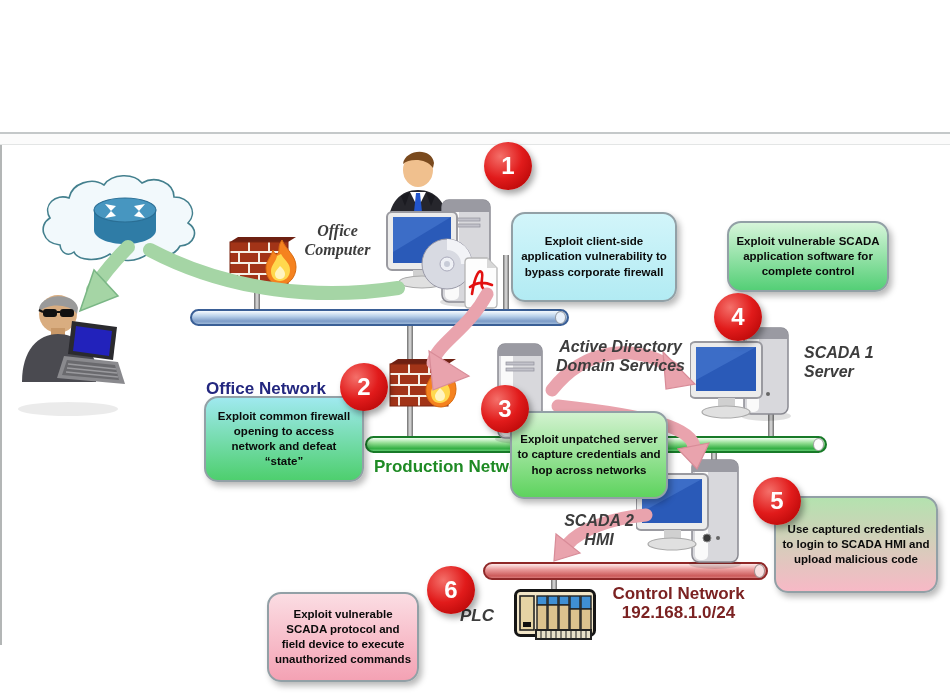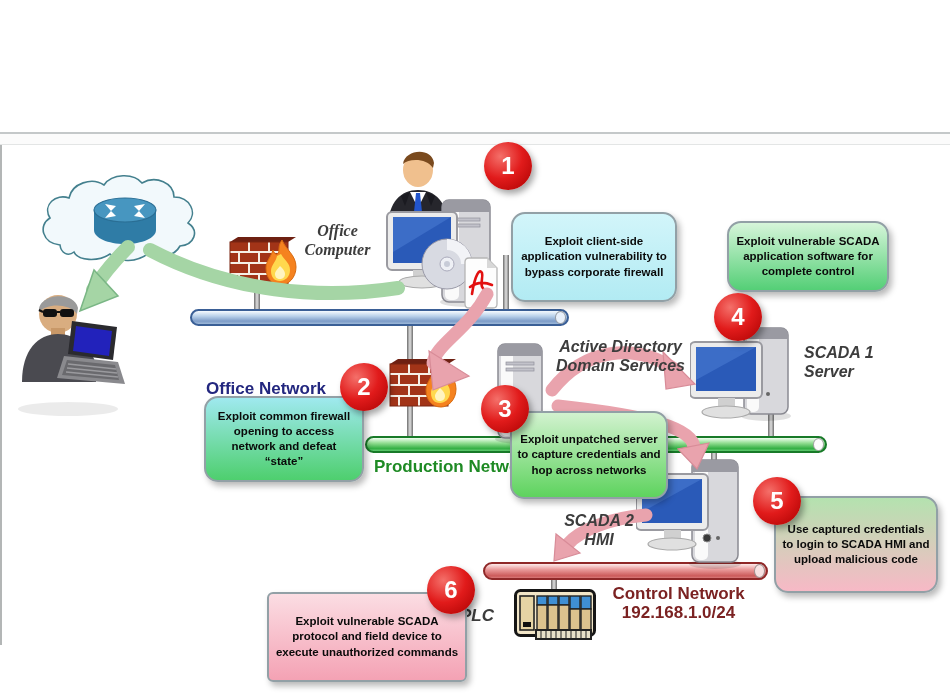--- a/index.html
+++ b/index.html
@@ -35,21 +35,21 @@
   
   .callout{position:absolute;border:2px solid #92a0a6;border-radius:14px;padding:6px 5px;
            font-weight:bold;font-size:11.5px;line-height:1.32;text-align:center;color:#0a0a0a;
            box-shadow:3px 4px 6px rgba(0,0,0,.28);display:flex;align-items:center;
            justify-content:center;box-sizing:border-box;}
   .c1{left:511px;top:172px;width:166px;height:90px;background:linear-gradient(#d2f5fa,#b2ebf3);margin-top:40px;}
   .c2{left:204px;top:396px;width:160px;height:86px;background:linear-gradient(#9fe9ef,#4ecf6e);}
   .c3{left:510px;top:411px;width:158px;height:88px;background:linear-gradient(#d2f2cf,#5ed35e);}
   .c4{left:727px;top:221px;width:162px;height:71px;background:linear-gradient(#d6f5da,#54cf76);}
   .c5{left:774px;top:496px;width:164px;height:97px;background:linear-gradient(#b4e2af,#f7b9c6);}
-  .c6{left:267px;top:592px;width:200px;height:90px;background:linear-gradient(#fbdde3,#f4a2b4);border-radius:6px;}
+  .c6{left:267px;top:592px;width:152px;height:90px;background:linear-gradient(#fbdde3,#f4a2b4);}
   
   .badge{position:absolute;width:48px;height:48px;border-radius:50%;color:#fff;font-size:24px;
          font-weight:bold;display:flex;align-items:center;justify-content:center;
          background:radial-gradient(circle at 34% 30%,#f4706a 0%,#e11b1b 48%,#a90000 100%);
          box-shadow:3px 4px 6px rgba(0,0,0,.35);}
   .icon{position:absolute;}
 </style>
 </head>
 <body>
 

